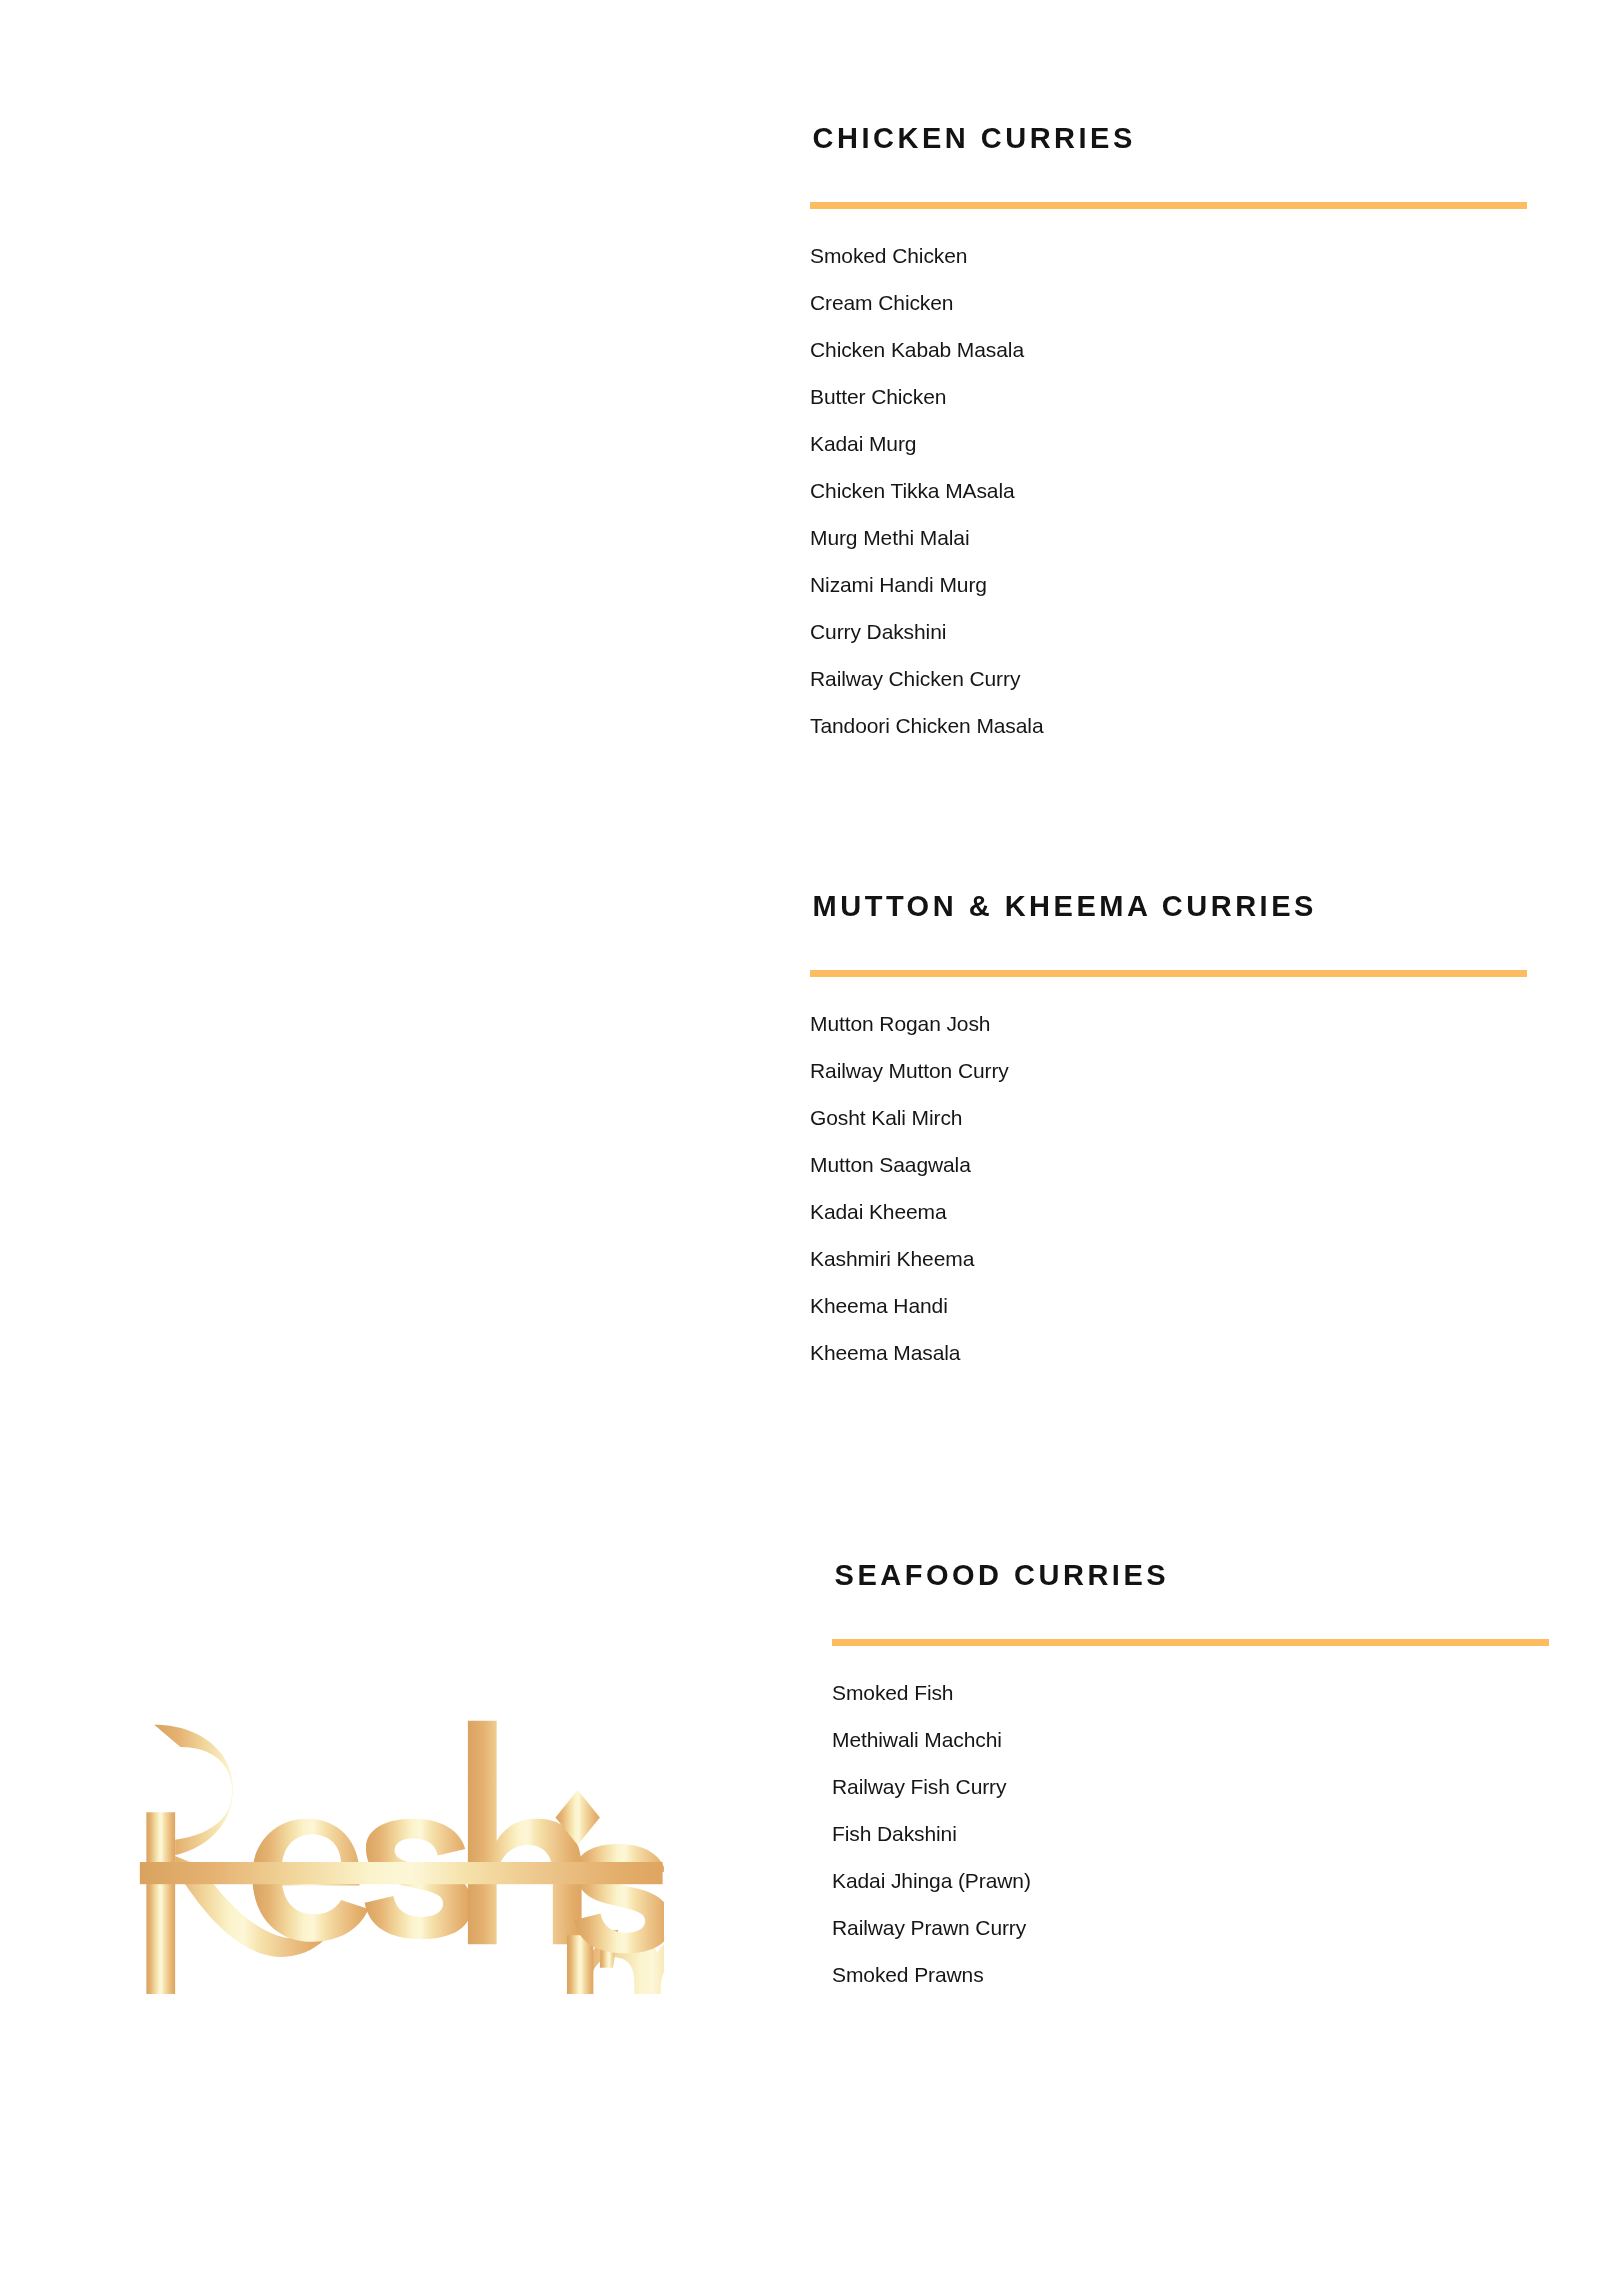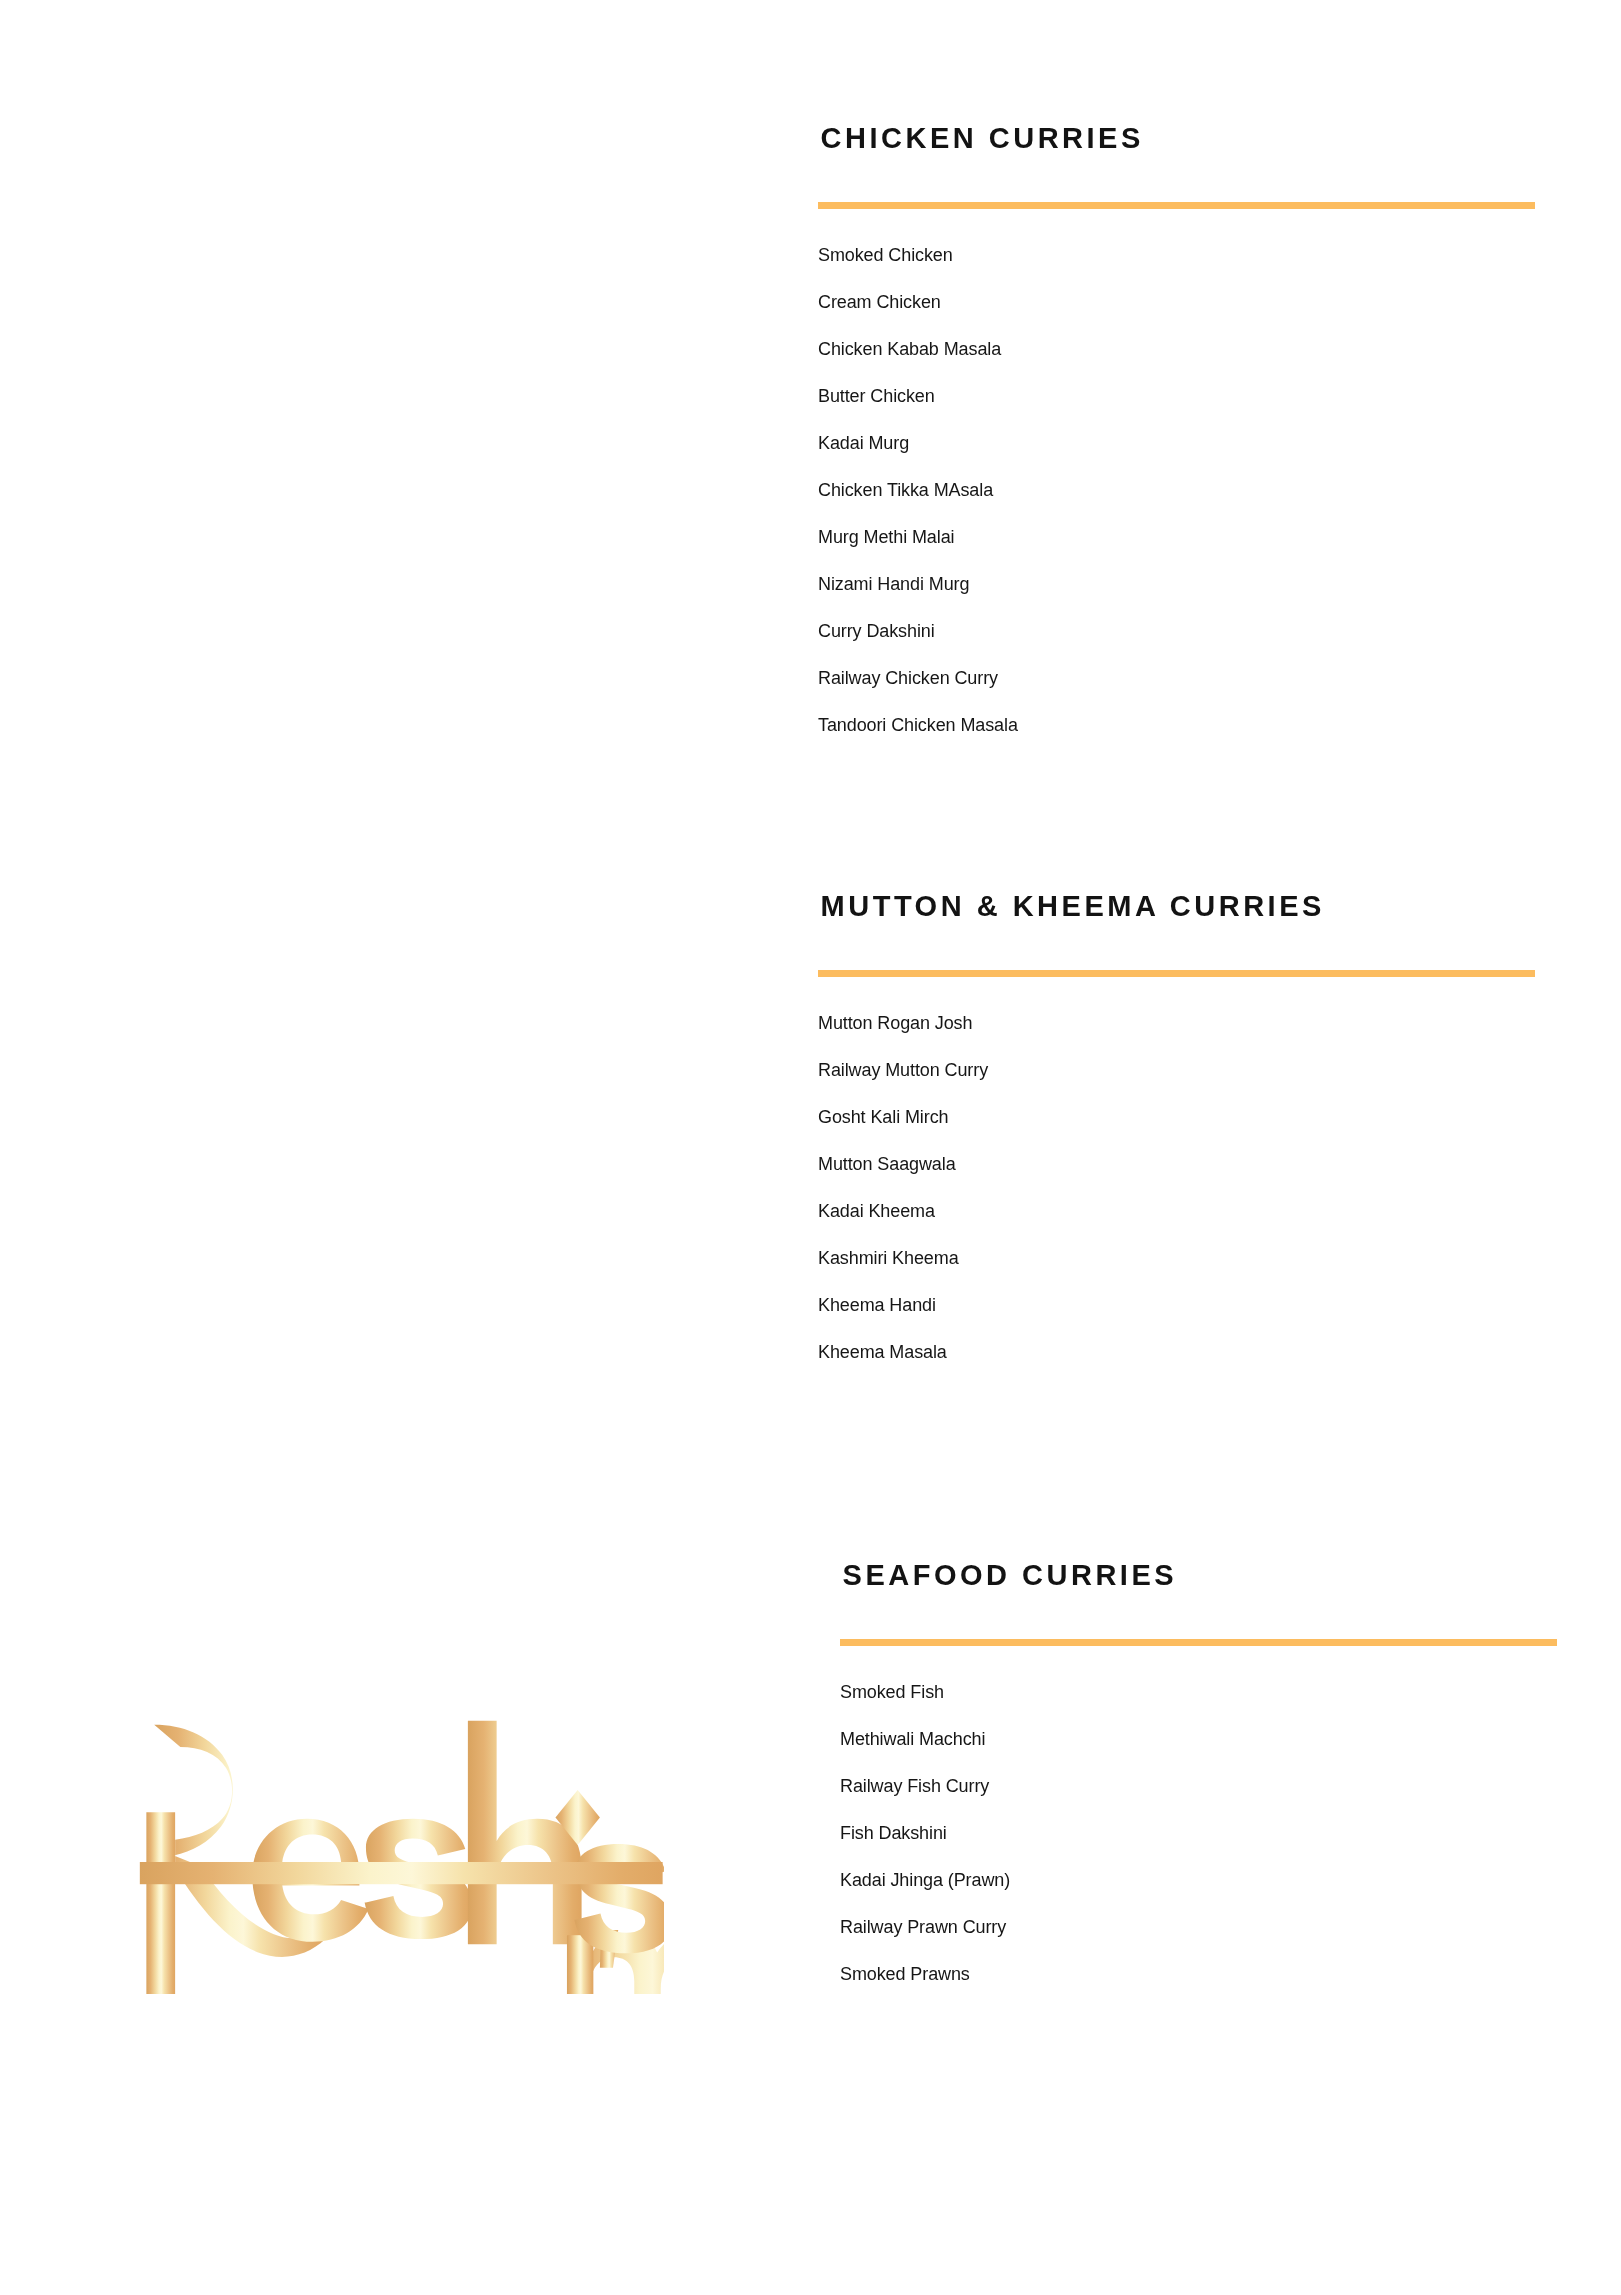--- a/index.html
+++ b/index.html
@@ -25,21 +25,21 @@
   .menu-column {
     position: absolute;
     left: 810px;
     top: 0;
     width: 719px;
     height: 2295px;
   }
 
   .section {
     position: absolute;
-    left: 8px;
+    left: 0;
     width: 719px;
   }
   .section-chicken  { top: 123px; }
   .section-mutton   { top: 891px; }
   .section-seafood  { top: 1560px; margin-left: 22px; }
 
   .section-heading {
     font-family: "Liberation Sans", sans-serif;
     font-size: 29px;
     font-weight: 600;
@@ -59,21 +59,21 @@
   }
 
   .item-list {
     list-style: none;
     margin: 0;
     padding: 0;
     margin-top: 23.5px;
   }
   .item {
     font-family: "Liberation Sans", sans-serif;
-    font-size: 18px;
+    font-size: 21px;
     font-weight: 300;
     color: #161616;
     line-height: 47px;
     letter-spacing: -0.1px;
     white-space: nowrap;
   }
 
   
   .logo-wrap {
     position: absolute;

